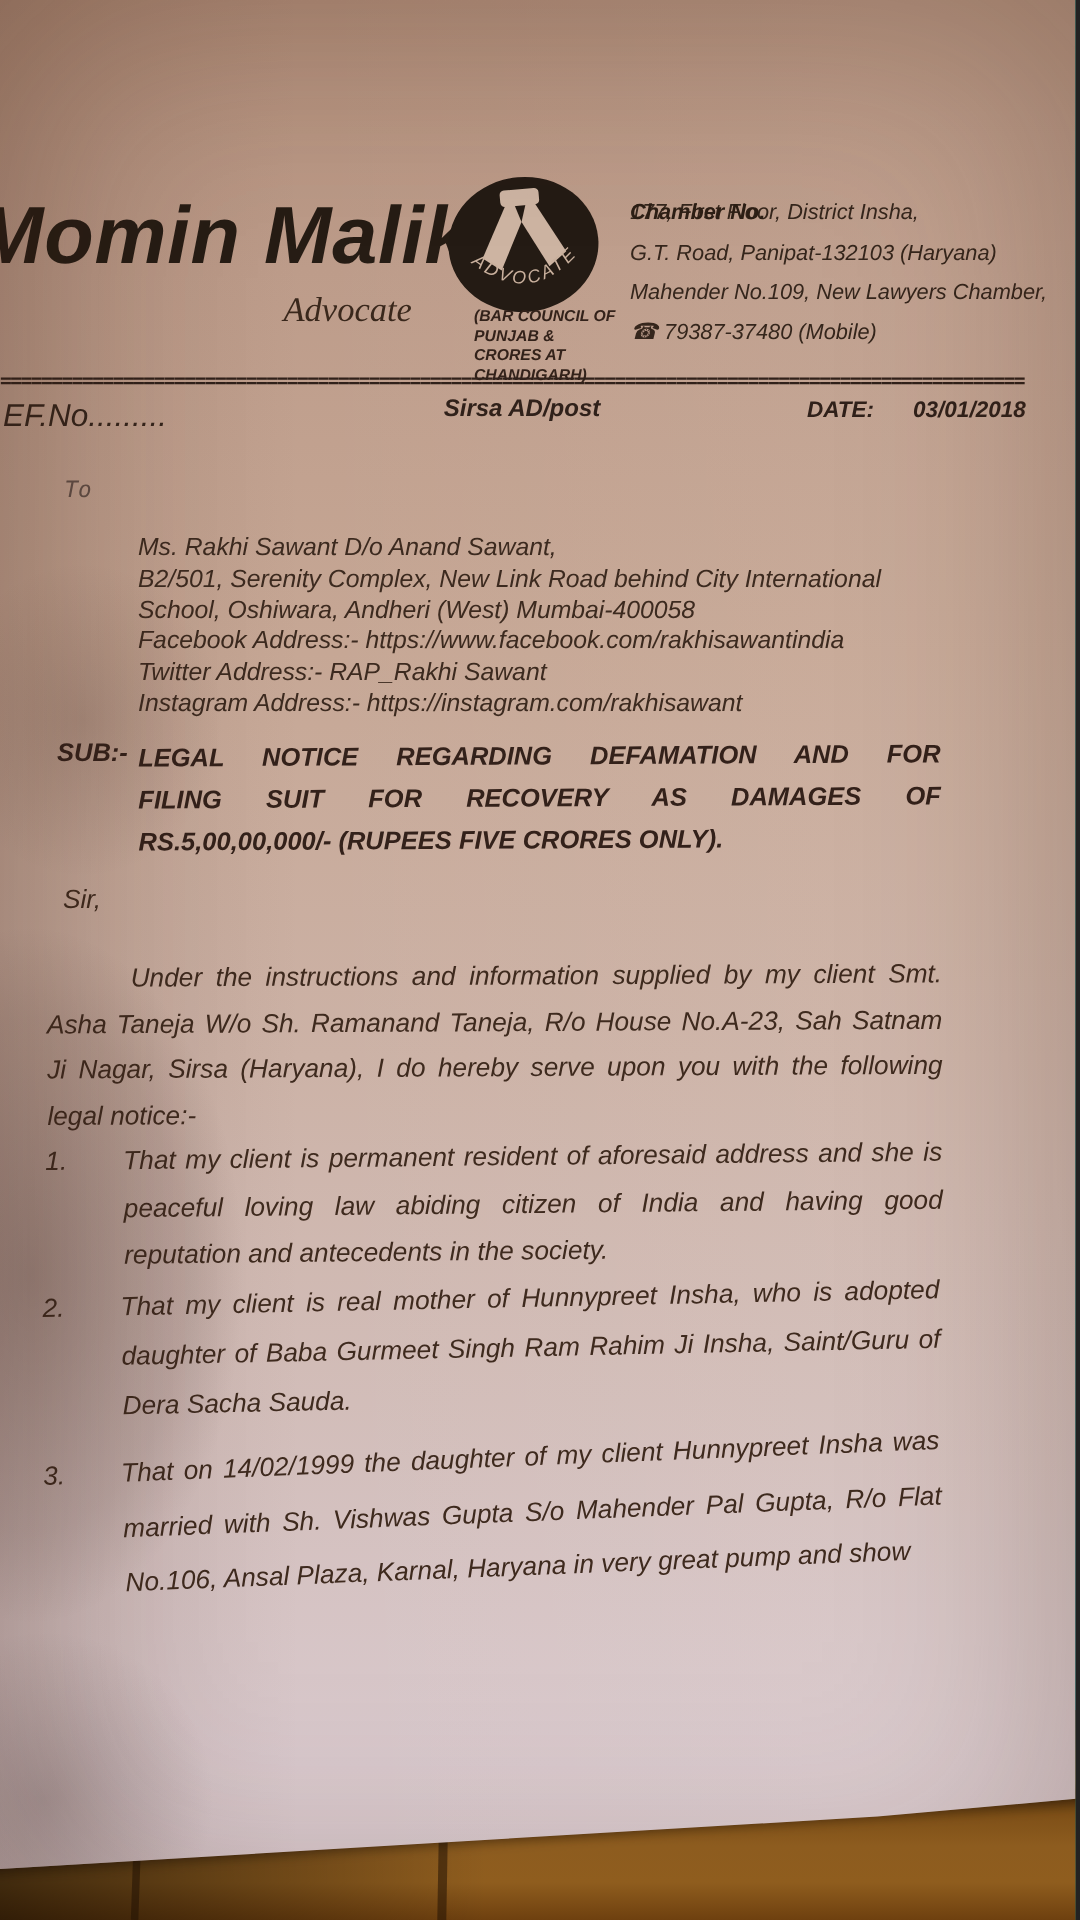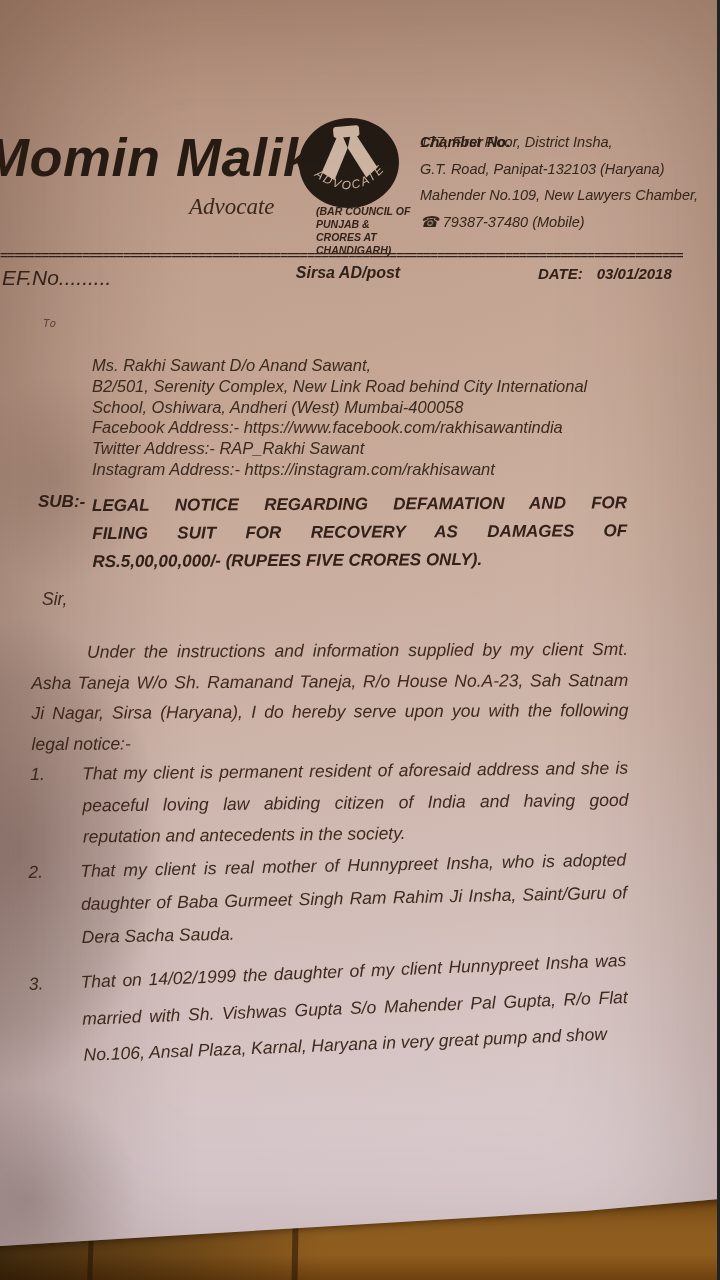--- a/index.html
+++ b/index.html
@@ -56,24 +56,24 @@
   .chamber b{font-weight:700;color:#2d1f15;}
   .chamber .ph-icon{position:static;font-size:15px;margin-right:4px;}
 
   
   .separator{left:0;top:247px;width:720px;height:14px;overflow:hidden;white-space:nowrap;
     font-family:"DejaVu Sans Mono",monospace;font-size:13px;font-weight:700;
     letter-spacing:-1px;color:#30211a;}
   .ref-no{left:2px;top:266px;font-size:21px;color:#34241b;}
   .regd{left:0;top:264px;width:696px;text-align:center;font-size:16px;font-weight:700;color:#30211a;}
   .date-wrap{left:538px;top:265px;font-size:15px;font-weight:700;color:#30211a;white-space:nowrap;}
-  .date-wrap .dv{position:static;margin-left:14px;text-align:right;}
-
-  
-  .to{left:43px;top:317px;font-family:"DejaVu Sans Mono",monospace;font-size:11px;color:#5f4c44;}
+  .date-wrap .dv{position:static;margin-left:26px;text-align:right;}
+
+  
+  .to{left:43px;top:317px;font-family:"DejaVu Sans Mono",monospace;font-size:15px;color:#5f4c44;}
   .recipient{left:92px;top:355px;width:540px;font-size:16.5px;line-height:20.8px;color:#3c2a1f;}
   .recipient div{position:static;white-space:nowrap;}
 
   
   .sub-label{left:38px;top:492px;font-size:17px;font-weight:700;color:#33211a;}
   .subject{left:92px;top:492px;width:535px;font-size:17px;font-weight:700;
     line-height:28px;color:#33211a;transform:rotate(-.3deg);transform-origin:left top;}
   .subject div{position:static;}
   .jl{text-align:justify;text-align-last:justify;}
 

